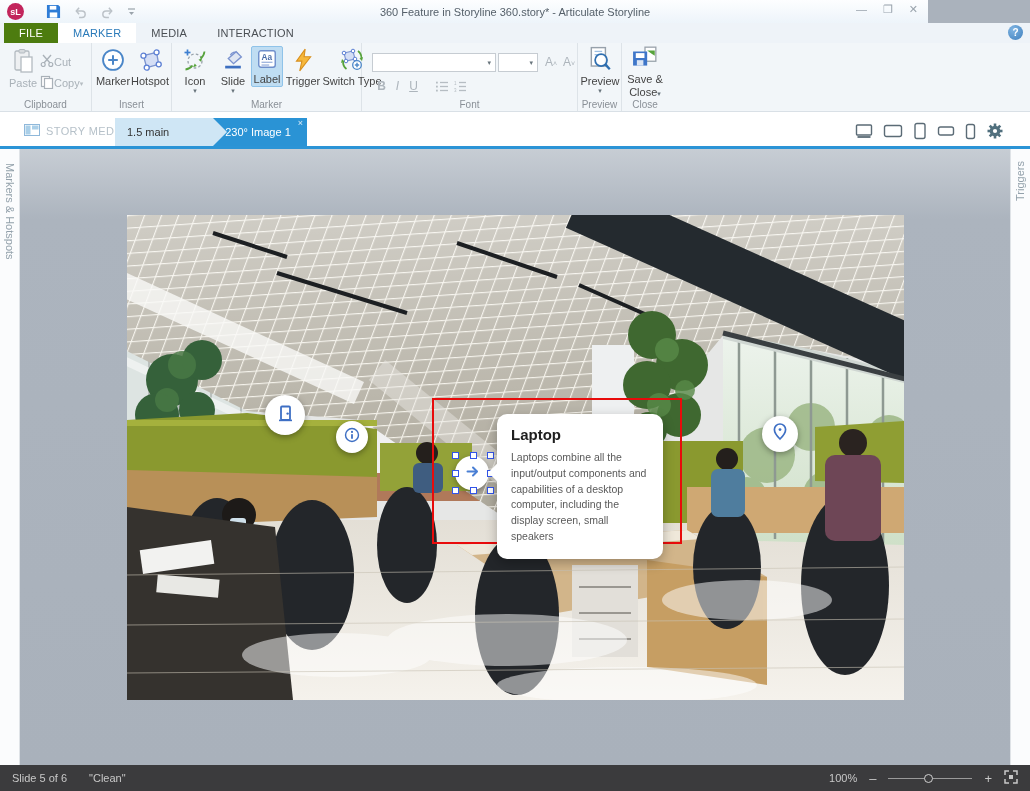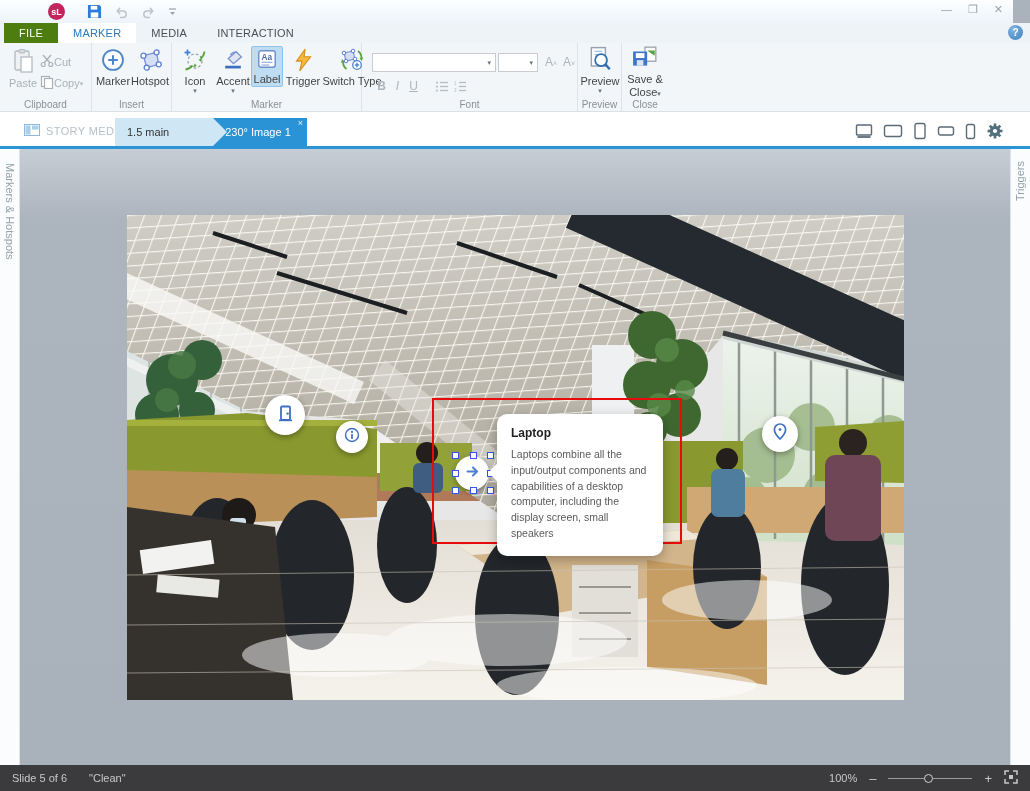--- a/index.html
+++ b/index.html
@@ -1,21 +1,21 @@
 <!DOCTYPE html>
 <html><head>
 <meta charset="utf-8">
 <style>
   * { box-sizing: border-box; }
   html,body { margin:0; padding:0; background:#aab2bc; font-family:"Liberation Sans",sans-serif; }
   #app { position:relative; width:1030px; height:791px; overflow:hidden; background:#aab2bc; }
 
   
-  .titlebar { position:absolute; top:0; left:0; width:1013px; height:23px;
-    background:linear-gradient(#fdfeff,#edf4fa); display:flex; align-items:center;padding-left:41px; }
+  .titlebar { position:absolute; top:0; left:0; width:928px; height:23px;
+    background:linear-gradient(#fdfeff,#edf4fa); display:flex; align-items:center; }
   .logo { width:17px; height:17px; border-radius:50%; background:#c2255c; color:#fff;
     font-size:9px; font-weight:bold; display:flex; align-items:center; justify-content:center; margin-left:7px; }
   .qat { display:flex; align-items:center; gap:12px; margin-left:22px; }
   .qat span { display:inline-flex; }
   .apptitle { position:absolute; left:200px; width:630px; text-align:center; font-size:11px; color:#55606a; }
   .winctl { position:absolute; right:10px; top:4px; display:flex; gap:16px; color:#9aa4ad; font-size:11px; line-height:1; }
 
   
   .menubar { position:absolute; top:23px; left:0; width:1030px; height:20px; background:#eef3f8;
     display:flex; align-items:stretch; font-size:11px; }
@@ -69,21 +69,21 @@
   
   .photo { position:absolute; left:127px; top:215px; width:777px; height:485px; overflow:hidden; background:#ddd8cd; }
 
   .mk { position:absolute; border-radius:50%; background:#fff; box-shadow:0 2px 6px rgba(0,0,0,.35);
     display:flex; align-items:center; justify-content:center; }
   .handlebox { position:absolute; left:456px; top:456px; width:34px; height:34px; }
   .hd { position:absolute; width:7px; height:7px; background:#fff; border:1.5px solid #3355e8; }
   .redrect { position:absolute; left:432px; top:398px; width:250px; height:146px; border:2px solid #e80b0b; }
   .tooltip { position:absolute; left:497px; top:414px; width:166px; background:#fff; border-radius:10px;
     box-shadow:0 4px 12px rgba(0,0,0,.28); padding:12px 14px 14px; }
-  .tooltip h3 { margin:0 0 7px; font-size:12px; color:#1f1f1f; }
+  .tooltip h3 { margin:0 0 7px; font-size:15px; color:#1f1f1f; }
   .tooltip p { margin:0; font-size:10.5px; line-height:1.5; color:#5a5a5a; }
   .tail { position:absolute; left:-6px; top:52px; width:13px; height:13px; background:#fff; transform:rotate(45deg); }
 
   
   .statusbar { position:absolute; top:765px; left:0; width:1030px; height:26px; background:#3b3b3d;
     color:#c8c8c8; font-size:11px; display:flex; align-items:center; }
   .statusbar .lefts { display:flex; gap:22px; margin-left:12px; }
   .zoomctl { position:absolute; right:12px; display:flex; align-items:center; gap:12px; }
   .track { position:relative; width:84px; height:1px; background:#9a9a9a; }
   .knob { position:absolute; left:36px; top:-4px; width:9px; height:9px; border-radius:50%;
@@ -119,20 +119,21 @@
             </g>
           </svg>
         </span>
       <span>
           <svg width="9" height="9" viewBox="0 0 9 9">
             <line x1="1" y1="2" x2="8" y2="2" stroke="#9aa3ab" stroke-width="1.2"></line>
             <polygon points="2,5 7,5 4.5,8" fill="#9aa3ab"></polygon>
           </svg>
         </span>
     </div>
+    <div class="apptitle">360 Feature in Storyline 360.story*  -  Articulate Storyline</div>
     <div class="winctl">
       <span>—</span>
       <span>❐</span>
       <span>✕</span>
     </div>
   </div>
 
   <div class="menubar">
     <div class="mtab file">FILE</div>
     <div class="mtab active">MARKER</div>
@@ -207,21 +208,21 @@
             </svg></span>
         <span class="lbl">Icon</span>
         <span class="caret">▾</span>
       </div>
       <div class="bigbtn" style="left:42px;top:5px;width:38px">
         <span><svg width="24" height="24" viewBox="0 0 23 23">
               <path d="M9 7 a4.5 4.5 0 0 1 7 -2" fill="none" stroke="#7b93cf" stroke-width="1.3"></path>
               <polygon points="7,10 14.5,3.5 19.5,8.5 12,15" fill="#dfe6f2" stroke="#7b93cf" stroke-width="1.3"></polygon>
               <rect x="4" y="17" width="15" height="2.6" fill="#3d6fc0"></rect>
             </svg></span>
-        <span class="lbl">Accent</span>
+        <span class="lbl">Slide</span>
         <span class="caret">▾</span>
       </div>
       <div class="bigbtn sel" style="left:79px;top:3px;width:32px">
         <span><svg width="22" height="22" viewBox="0 0 20 20">
               <rect x="2.5" y="2.5" width="15" height="15" rx="2" fill="#fff" stroke="#6f8fcc" stroke-width="1.3"></rect>
               <text x="5" y="10.5" font-size="7.5" font-weight="bold" fill="#4a6da8" font-family="inherit">Aa</text>
               <line x1="5" y1="13" x2="15" y2="13" stroke="#9db4dd" stroke-width="1.2"></line>
               <line x1="5" y1="15.5" x2="12" y2="15.5" stroke="#9db4dd" stroke-width="1.2"></line>
             </svg></span>
         <span class="lbl">Label</span>

